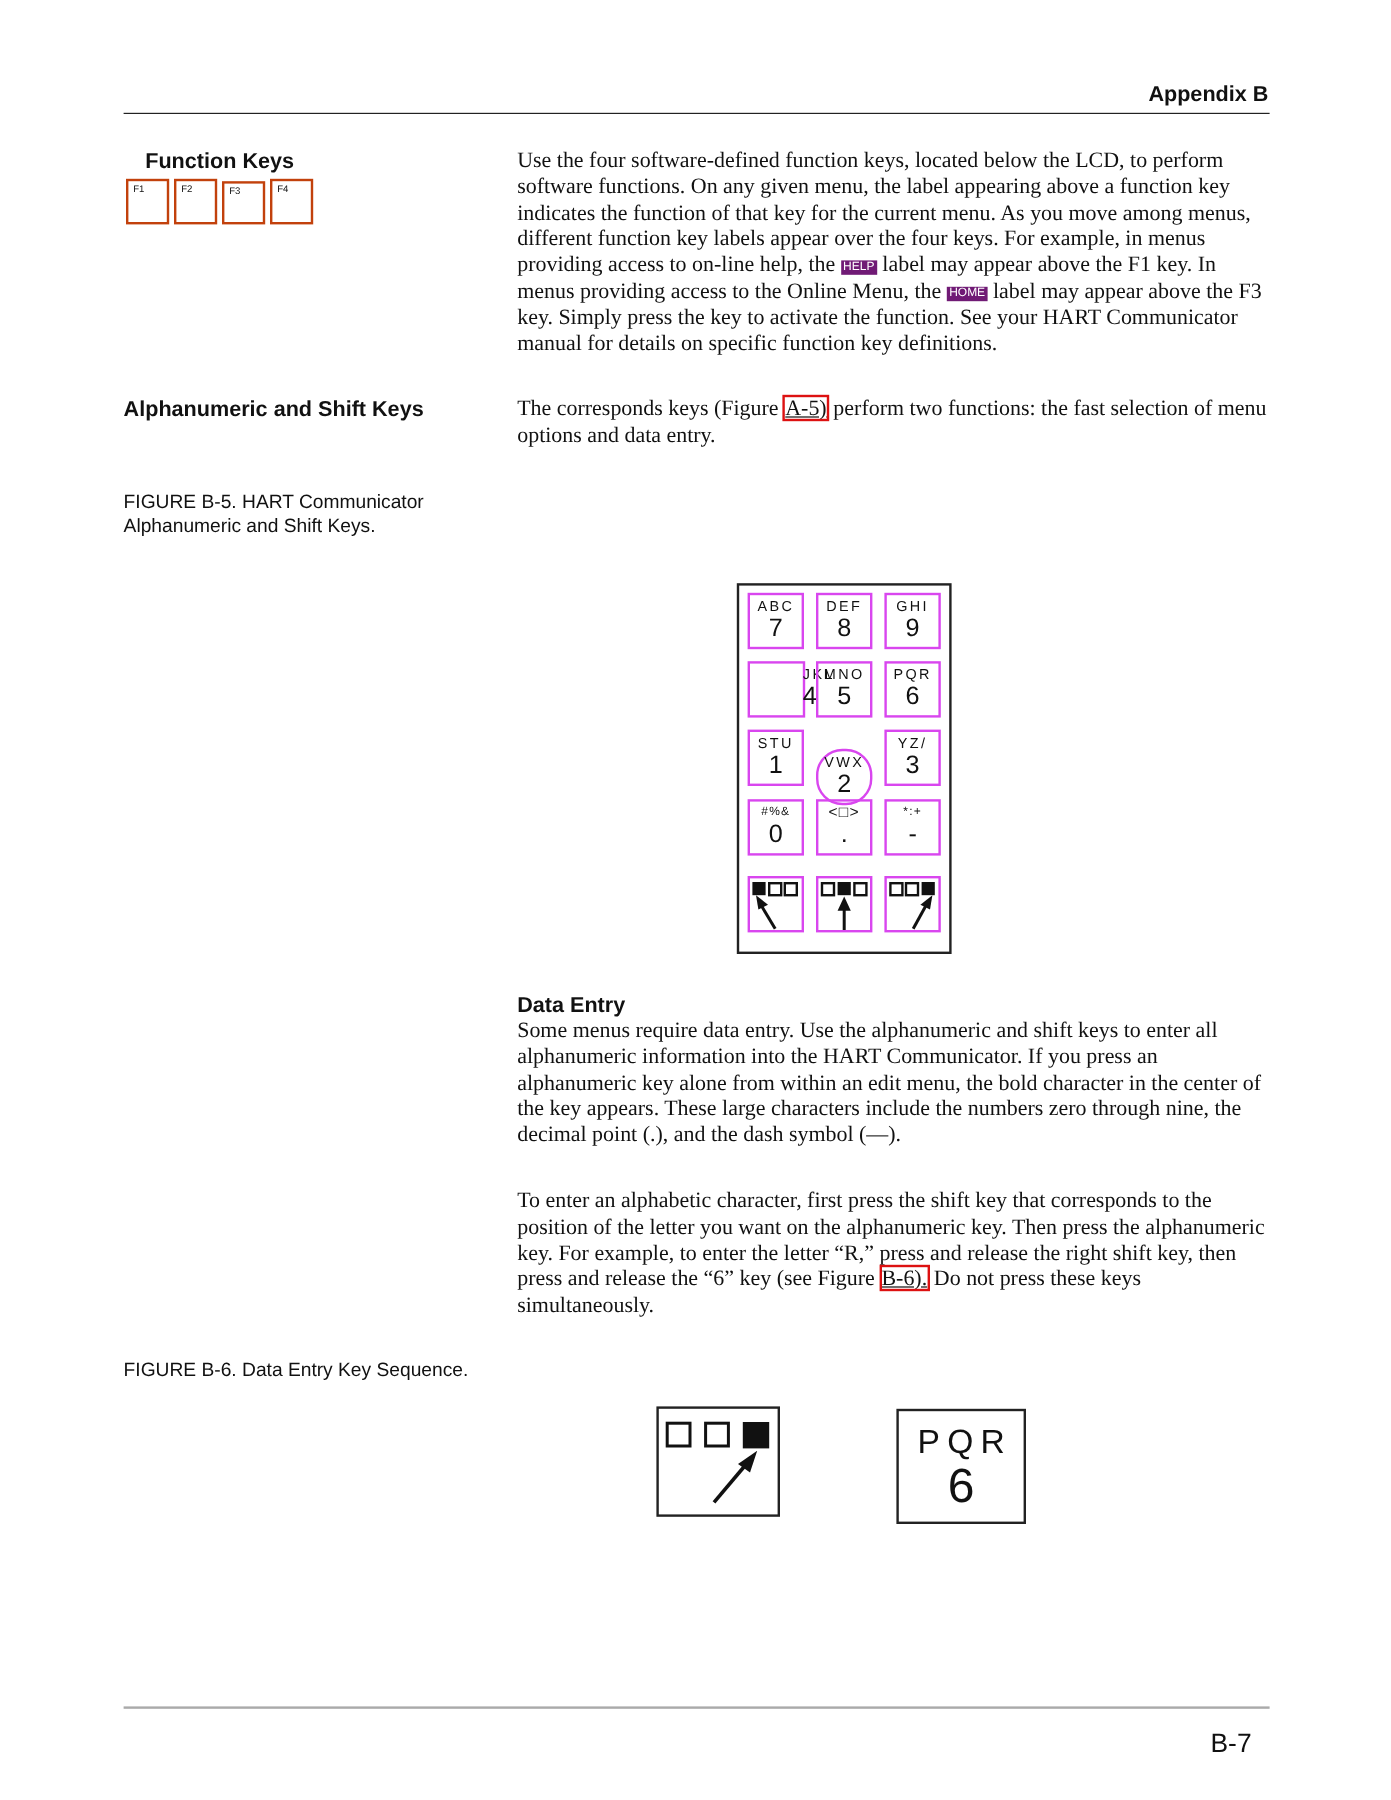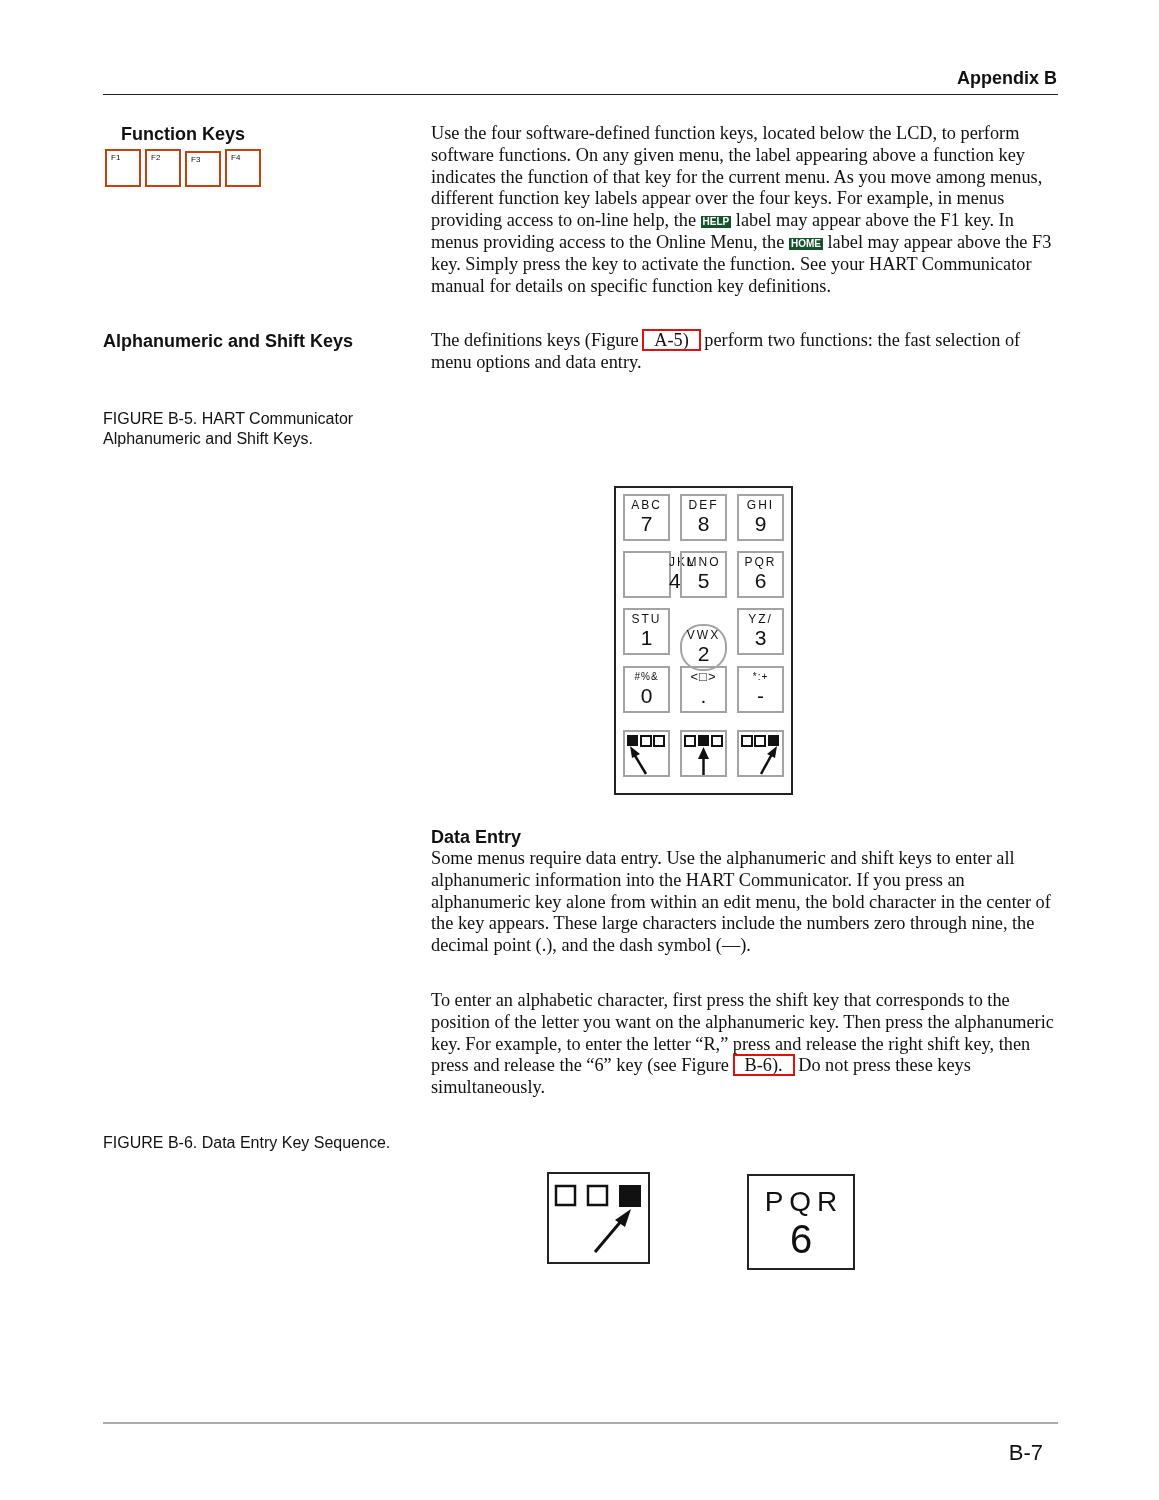--- a/index.html
+++ b/index.html
@@ -13,26 +13,26 @@
 
   .side-heading { font-size:18px; font-weight:bold; }
   .caption { font-size:16px; line-height:20px; }
 
   .body-text { font-size:18.3px; line-height:21.8px; width:630px; }
   .body-text p { margin:0; }
 
   .fkeys { left:105px; top:123px; display:flex; gap:4px; }
   .fkey { width:36px; height:38px; border:2px solid #c2410c; font-size:8px; padding:2px 4px; box-sizing:border-box; position:relative; }
 
-  .inline-label { display:inline-block; background:#14532d; color:#fff; font-size:10px; font-weight:bold; padding:0 2px; line-height:12px; vertical-align:1px; font-family:"Liberation Sans", sans-serif; }
+  .inline-label { display:inline-block; background:#701a75; color:#fff; font-size:10px; font-weight:normal; padding:0 2px; line-height:12px; vertical-align:1px; font-family:"Liberation Sans", sans-serif; }
 
-  .link-box { outline:2px solid #d11; outline-offset:-1px; padding:0 11px; }
+  .link-box { outline:2px solid #d11; outline-offset:-1px; padding:0 1px;text-decoration:underline; }
 
   .keypad { left:614px; top:460px; width:179px; height:309px; border:2px solid #222; box-sizing:border-box; }
-  .key { position:absolute; width:47px; height:47px; border:2px solid #a3a3a3; box-sizing:border-box; text-align:center; font-family:"Liberation Sans", sans-serif; }
+  .key { position:absolute; width:47px; height:47px; border:2px solid #d946ef; box-sizing:border-box; text-align:center; font-family:"Liberation Sans", sans-serif; }
   .key .top { font-size:12px; letter-spacing:2px; margin-top:2px; line-height:14px; }
   .key .main { font-size:21px; line-height:24px; }
 
   .footer-rule { left:103px; top:1396px; width:955px; height:2px; background:#aaa; }
   .page-num { right:116px; top:1414px; font-size:22px; }
 </style>
 </head>
 <body>
 
 <div class="abs sans header-title">Appendix B</div>
@@ -45,21 +45,21 @@
   <div class="fkey" style="height:36px;margin-top:2px;"><span>F3</span></div>
   <div class="fkey"><span>F4</span></div>
 </div>
 
 <div class="abs serif body-text" style="left:431px; top:97px;">
   <p><span>Use the four software-defined function keys, located below the LCD, to perform software functions. On any given menu, the label appearing above a function key indicates the function of that key for the current menu. As you move among menus, different function key labels appear over the four keys. For example, in menus providing access to on-line help, the </span><span class="inline-label">HELP</span><span> label may appear above the F1 key. In menus providing access to the Online Menu, the </span><span class="inline-label">HOME</span><span> label may appear above the F3 key. Simply press the key to activate the function. See your HART Communicator manual for details on specific function key definitions.</span></p>
 </div>
 
 <div class="abs sans side-heading" style="left:103px; top:305px;">Alphanumeric and Shift Keys</div>
 <div class="abs serif body-text" style="left:431px; top:304px;">
-  <p><span>The definitions keys (Figure </span><span class="link-box">A-5)</span><span> perform two functions: the fast selection of menu options and data entry.</span></p>
+  <p><span>The corresponds keys (Figure </span><span class="link-box">A-5)</span><span> perform two functions: the fast selection of menu options and data entry.</span></p>
 </div>
 
 <div class="abs sans caption" style="left:103px; top:383px;">
   <div>FIGURE B-5. HART Communicator</div>
   <div>Alphanumeric and Shift Keys.</div>
 </div>
 
 <div class="abs keypad">
   <div class="key" style="left:7px;top:6px;">
       <div class="top">ABC</div>

